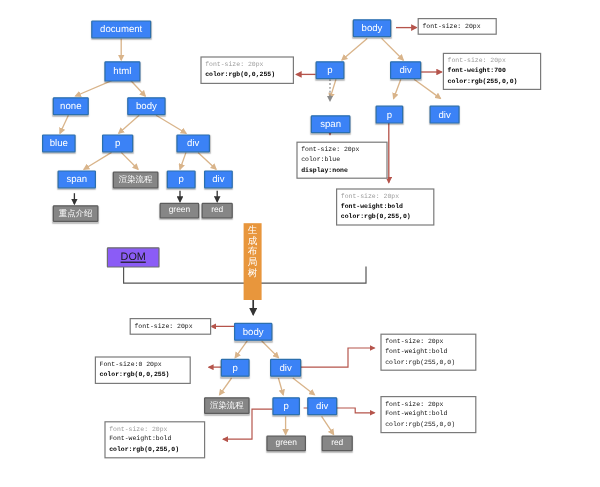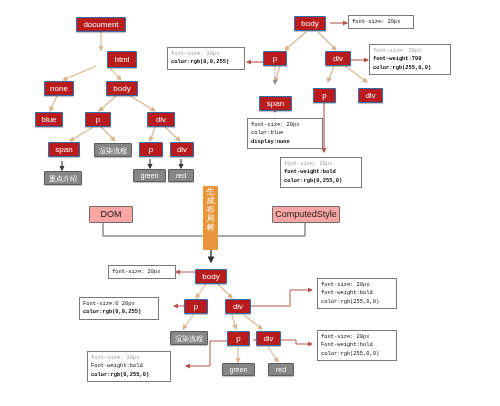--- a/index.html
+++ b/index.html
@@ -15,40 +15,41 @@
 
   .node{
     position:absolute;
     box-sizing:border-box;
     display:flex;align-items:center;justify-content:center;
     font-size:8px;
     line-height:1;
     white-space:nowrap;
   }
   .node.blue{
-    background:#b91c1c;
+    background:#3b82f6;
     border:1px solid #2b6fae;
     color:#ffffff;
     border-radius:1px;
     box-shadow:0 1px 1px rgba(0,0,0,.25);
   }
   .node.gray{
     background:#868686;
     border:1px solid #5c5c5c;
     color:#ffffff;
     border-radius:1px;
     font-size:7px;
     box-shadow:0 1px 1px rgba(0,0,0,.25);
   }
   .node.plain{
-    background:#fca5a5;
+    background:#8b5cf6;
     border:1px solid #6d6d6d;
     color:#1a1a1a;
     font-size:9px;
     border-radius:1px;
+    text-decoration:underline;
   }
 
   .stylebox{
     position:absolute;
     box-sizing:border-box;
     background:#ffffff;
     border:1px solid #7a7a7a;
     padding:2px 3px;
     font-family:"Liberation Mono", monospace;
     font-size:5.4px;
@@ -156,21 +157,21 @@
     <g stroke="#b5544b" stroke-width="1" fill="none" marker-end="url(#red)">
       <path d="M195,272 L176,272"></path>
       <path d="M188,306 L174,306"></path>
       <path d="M249,306 L290,306 L290,290 L312,290"></path>
       <path d="M253,340 L296,340 L296,344 L312,344"></path>
       <path d="M227,341 L210,341 L210,366 L186,366"></path>
     </g>
   </svg>
 
   <div class="node blue" style="left:76px;top:17px;width:50px;height:15px;">document</div>
-  <div class="node blue" style="left:87px;top:51px;width:30px;height:17px;margin-left:20px;">html</div>
+  <div class="node blue" style="left:87px;top:51px;width:30px;height:17px;">html</div>
   <div class="node blue" style="left:44px;top:81px;width:30px;height:15px;">none</div>
   <div class="node blue" style="left:106px;top:81px;width:32px;height:15px;">body</div>
   <div class="node blue" style="left:35px;top:112px;width:28px;height:15px;">blue</div>
   <div class="node blue" style="left:85px;top:112px;width:26px;height:15px;">p</div>
   <div class="node blue" style="left:147px;top:112px;width:28px;height:15px;">div</div>
   <div class="node blue" style="left:48px;top:142px;width:32px;height:15px;">span</div>
   <div class="node gray" style="left:94px;top:143px;width:38px;height:14px;">渲染流程</div>
   <div class="node blue" style="left:139px;top:142px;width:24px;height:15px;">p</div>
   <div class="node blue" style="left:170px;top:142px;width:24px;height:15px;">div</div>
   <div class="node gray" style="left:44px;top:171px;width:38px;height:14px;">重点介绍</div>
@@ -205,21 +206,20 @@
     <div class="strong">display:none</div>
   </div>
 
   <div class="stylebox" style="left:280px;top:157px;width:82px;">
     <div class="dim">font-size: 20px</div>
     <div class="strong">font-weight:bold</div>
     <div class="strong">color:rgb(0,255,0)</div>
   </div>
 
   <div class="node plain" style="left:89px;top:206px;width:44px;height:17px;">DOM</div>
-  <div class="node plain" style="left:272px;top:206px;width:68px;height:17px;">ComputedStyle</div>
 
   <div class="vbar" style="left:203px;top:186px;width:15px;height:64px;">
     <span>生</span>
     <span>成</span>
     <span>布</span>
     <span>局</span>
     <span>树</span>
   </div>
 
   <div class="node blue" style="left:195px;top:269px;width:32px;height:15px;">body</div>

